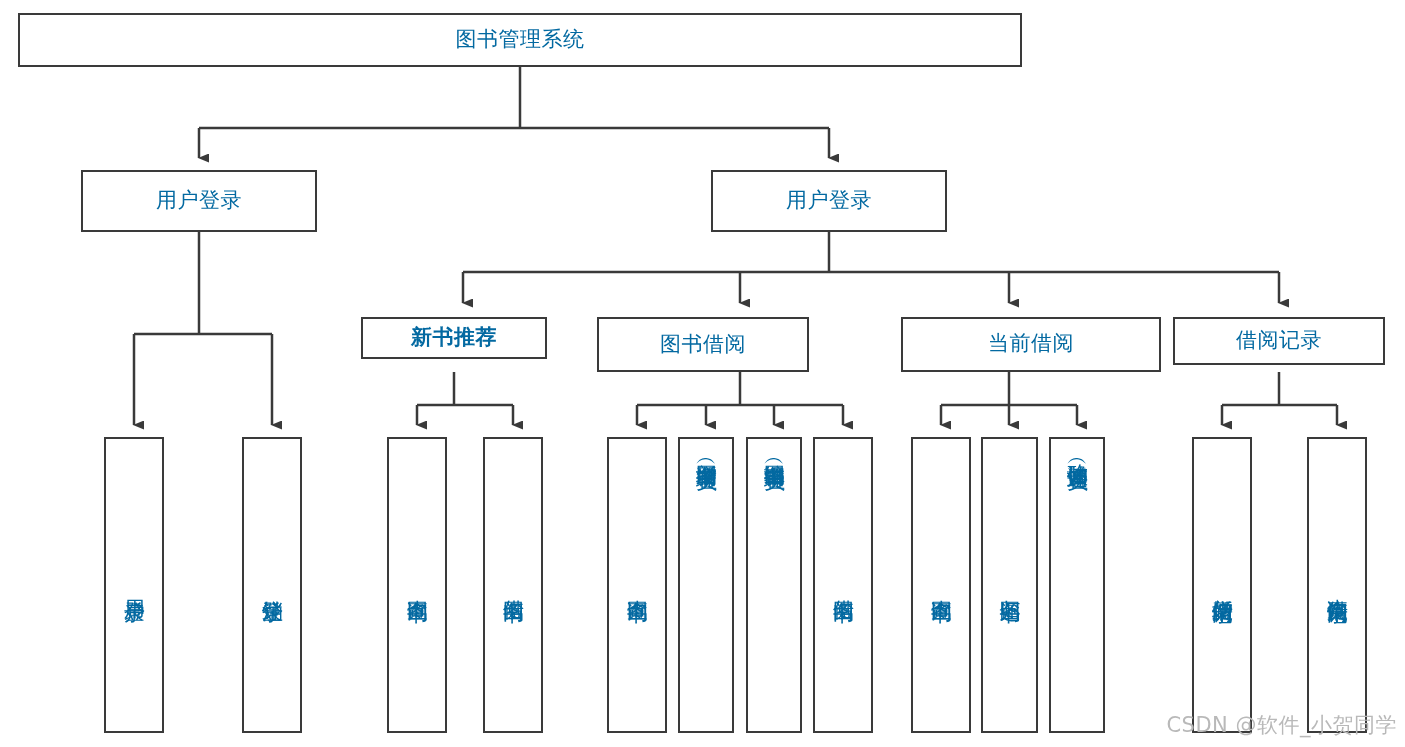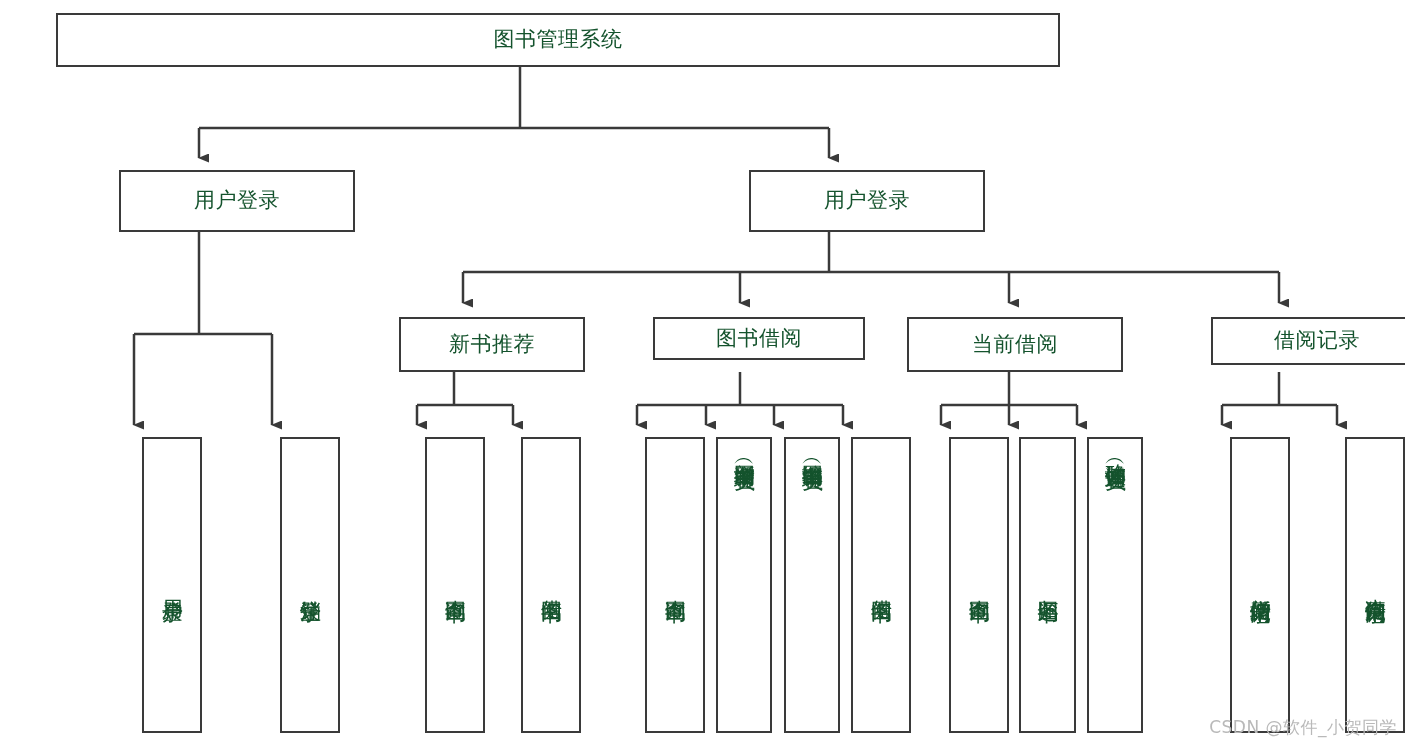--- a/index.html
+++ b/index.html
@@ -26,22 +26,21 @@
     height: 747px;
   }
   .node-box {
     position: absolute;
     box-sizing: border-box;
     border: 2.5px solid #3a3a3a;
     background: #ffffff;
     display: flex;
     align-items: center;
     justify-content: center;
-    color: #14532d;
-    margin-left: 38px;
+    color: #0369a1;
   }
   .node-label-h {
     font-size: 21px;
     line-height: 1.1;
     white-space: nowrap;
     letter-spacing: 0.5px;
   }
   .node-label-v {
     writing-mode: vertical-rl;
     text-orientation: upright;
@@ -56,21 +55,21 @@
     padding-top: 8px;
   }
   .leaf-box.short-label {
     align-items: center;
     padding-top: 0;
   }
   #watermark {
     position: absolute;
     right: 8px;
     bottom: 8px;
-    font-size: 17px;
+    font-size: 21px;
     color: #b9b9b9;
     letter-spacing: 0.5px;
     user-select: none;
     white-space: nowrap;
   }
 </style>
 </head>
 <body>
 
 <div id="diagram-root">
@@ -129,27 +128,27 @@
     <span class="node-label-h">图书管理系统</span>
   </div>
 
   <div class="node-box" style="left:81px; top:170px; width:236px; height:62px;">
     <span class="node-label-h">用户登录</span>
   </div>
   <div class="node-box" style="left:711px; top:170px; width:236px; height:62px;">
     <span class="node-label-h">用户登录</span>
   </div>
 
-  <div class="node-box" style="left:361px; top:317px; width:186px; height:55px;">
+  <div class="node-box" style="left:361px; top:317px; width:186px; height:42px;font-weight:bold;">
     <span class="node-label-h">新书推荐</span>
   </div>
-  <div class="node-box" style="left:615px; top:317px; width:212px; height:43px;">
+  <div class="node-box" style="left:597px; top:317px; width:212px; height:55px;">
     <span class="node-label-h">图书借阅</span>
   </div>
-  <div class="node-box" style="left:869px; top:317px; width:216px; height:55px;">
+  <div class="node-box" style="left:901px; top:317px; width:260px; height:55px;font-family:Liberation Mono, monospace;">
     <span class="node-label-h">当前借阅</span>
   </div>
   <div class="node-box" style="left:1173px; top:317px; width:212px; height:48px;">
     <span class="node-label-h">借阅记录</span>
   </div>
 
   <div class="node-box leaf-box short-label" style="left:104px; top:437px; width:60px; height:296px;">
     <span class="node-label-v">用户登录</span>
   </div>
   <div class="node-box leaf-box short-label" style="left:242px; top:437px; width:60px; height:296px;">

